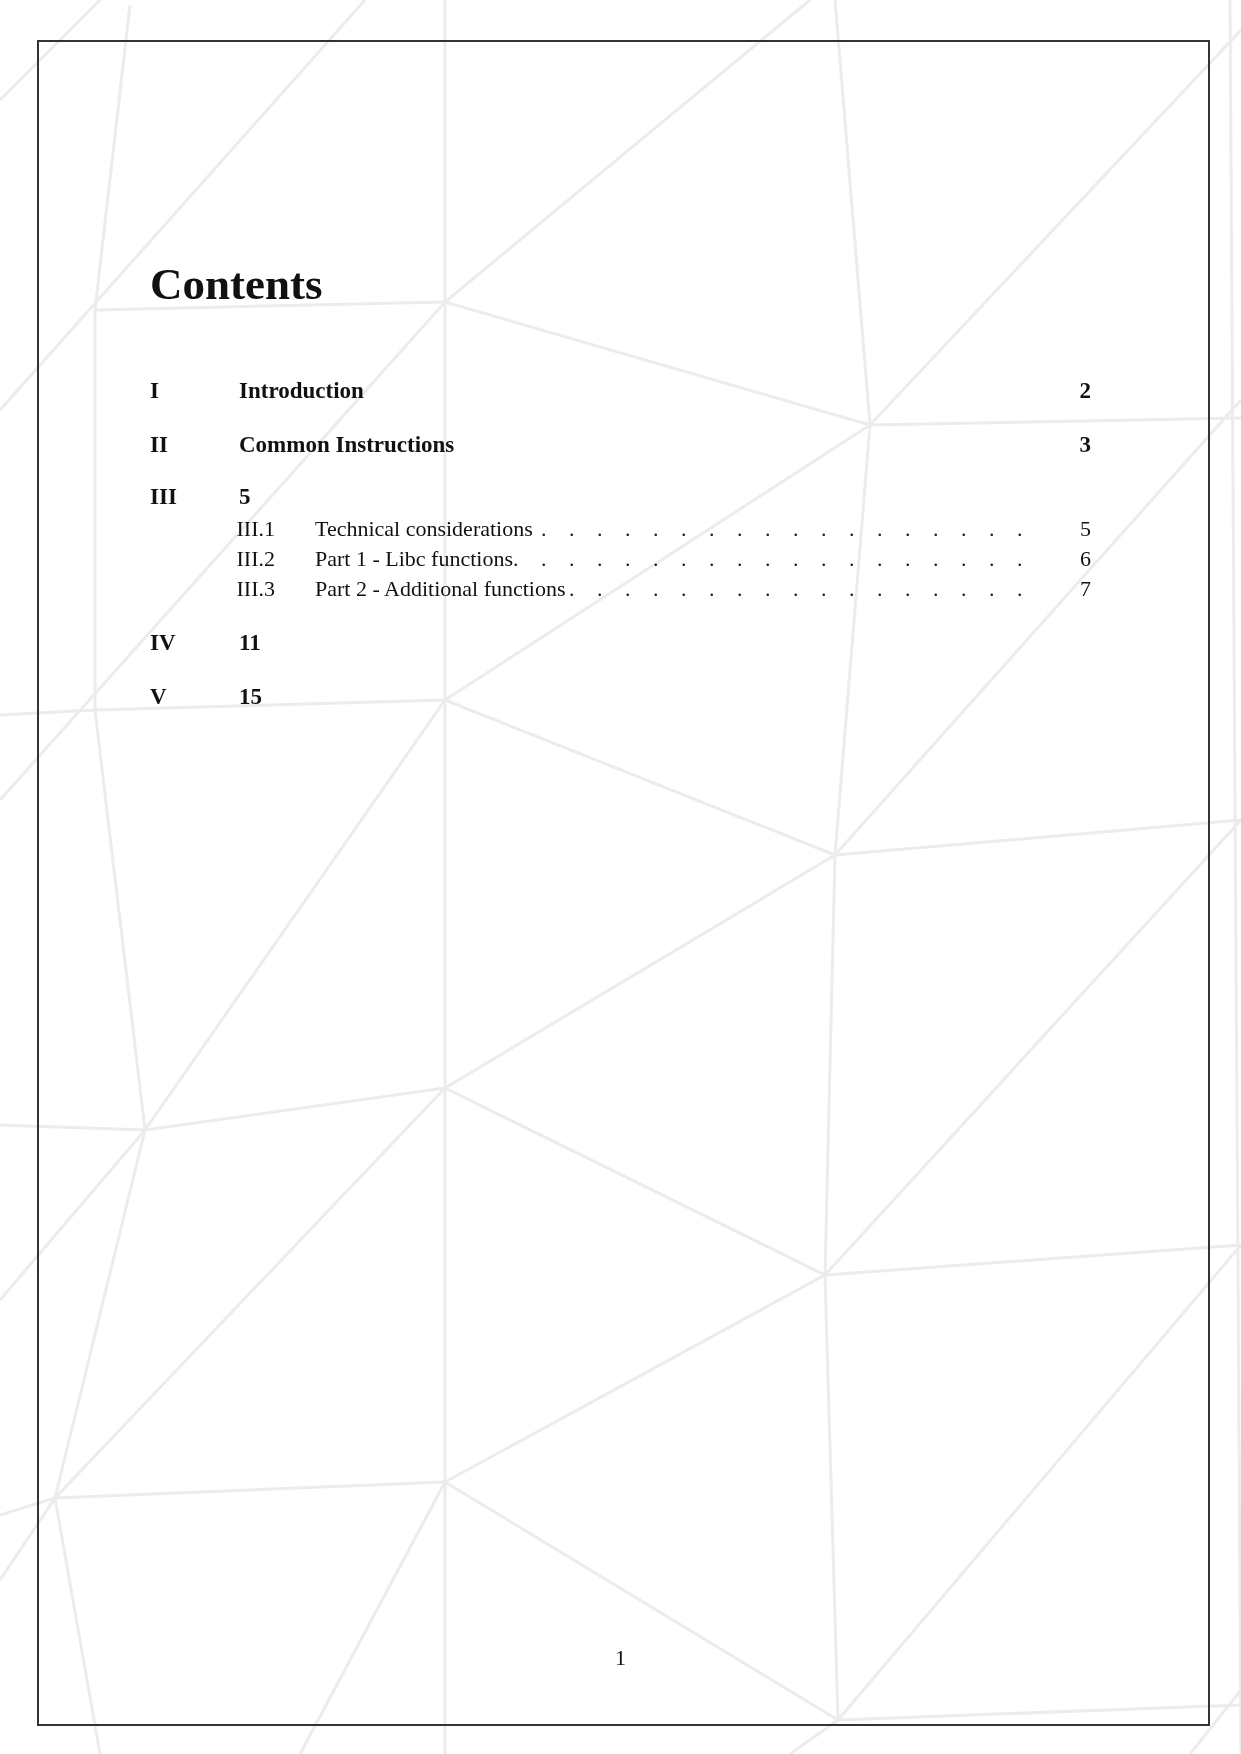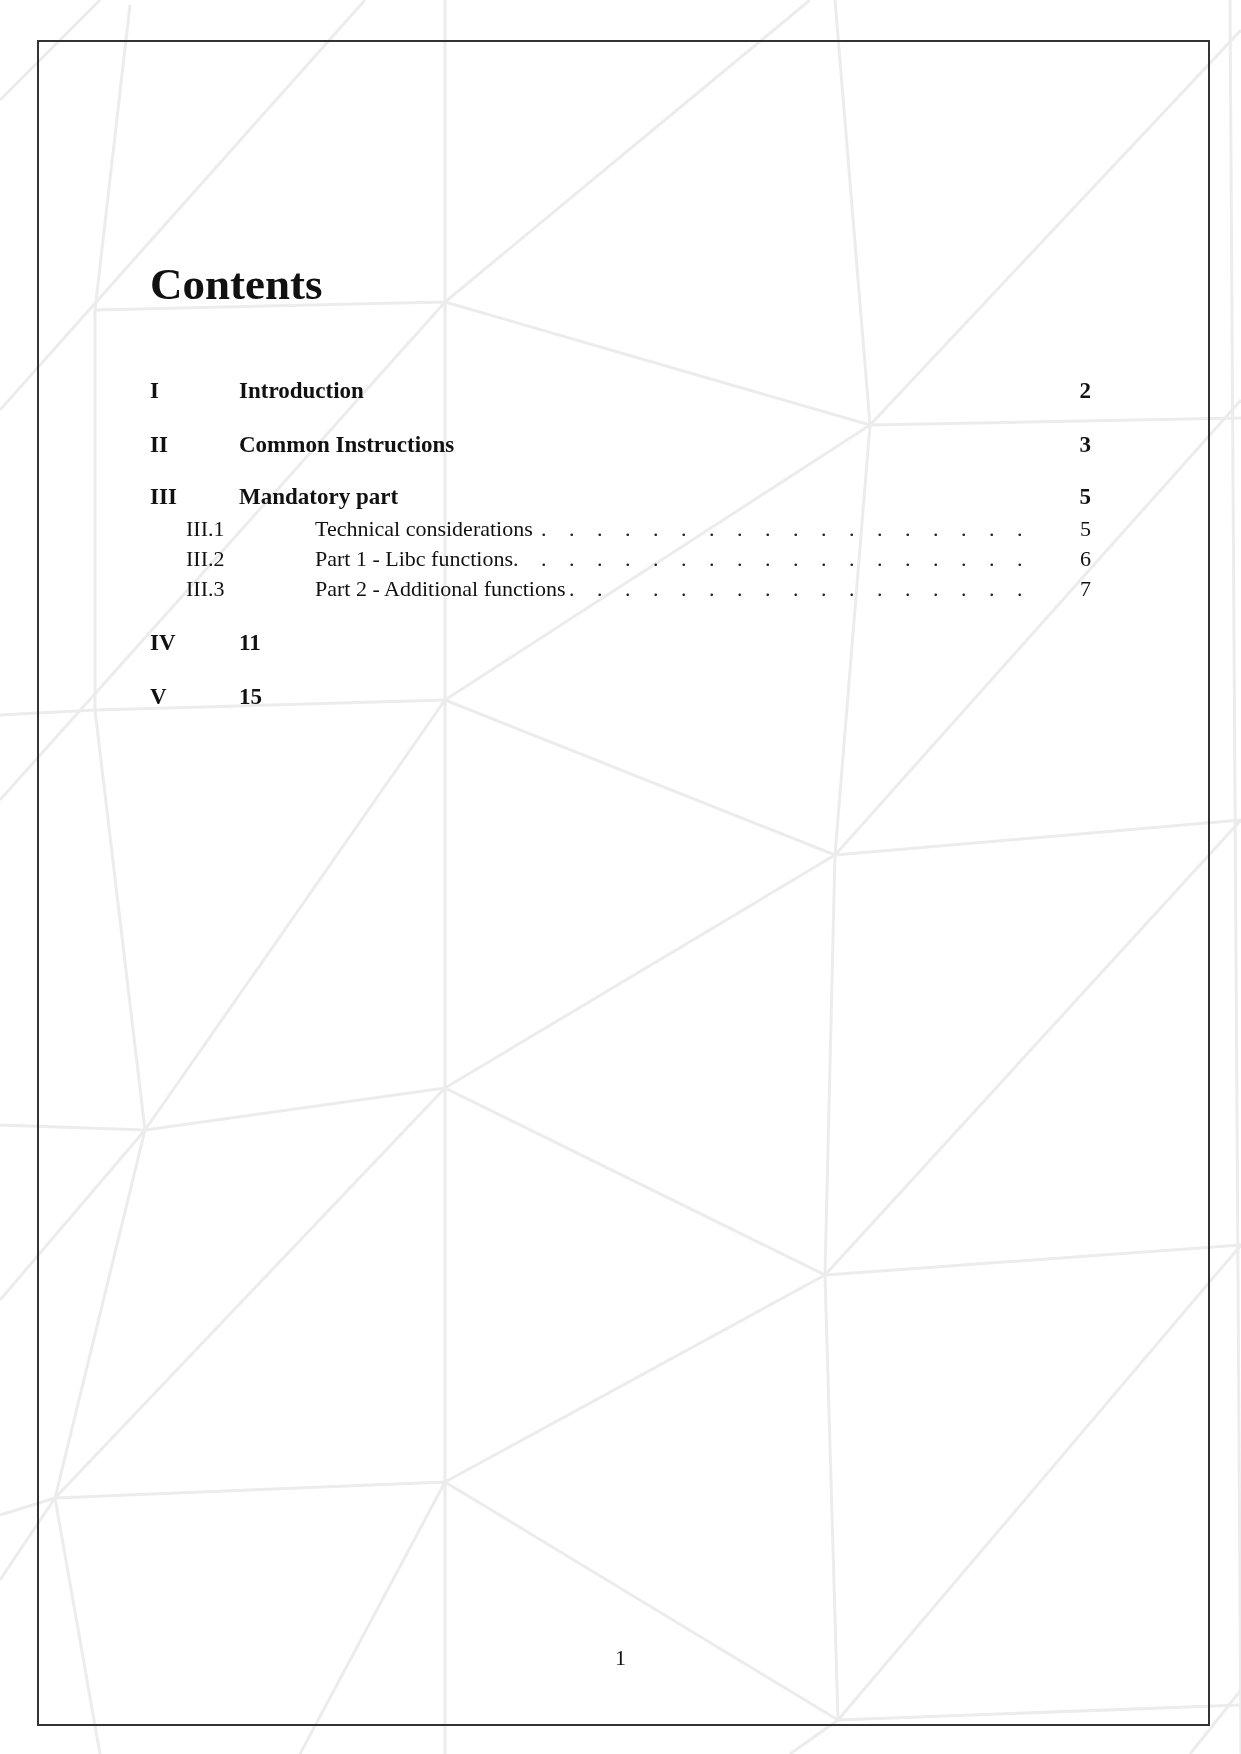--- a/index.html
+++ b/index.html
@@ -11,21 +11,21 @@
   .title { position:absolute; left:150px; top:262px; font-size:45px; font-weight:bold;
            font-family:"Liberation Serif","DejaVu Serif",serif; margin:0; line-height:1; }
   .toc { position:absolute; left:150px; top:0; width:941px; }
   .row { position:absolute; left:0; width:941px; display:flex; align-items:baseline;
          font-family:"Liberation Serif","DejaVu Serif",serif; }
   .chap { font-weight:bold; font-size:23px; }
   .sec { font-size:22px; }
   .chap .num { width:89px; flex:none; }
   .chap .label { flex:1; }
   .chap .page { flex:none; text-align:right; }
-  .sec .num { width:88px; flex:none; padding-left:36px; box-sizing:border-box; width:125px; }
+  .sec .num { width:88px; flex:none; padding-left:36px; box-sizing:border-box; width:125px;text-align:right; }
   .sec .label { flex:none; white-space:nowrap;margin-left:40px; }
   .sec .dots { flex:1; overflow:hidden; white-space:nowrap; letter-spacing:8.5px; color:#222;
                padding-left:6px; margin-right:48px; text-align:right; direction:rtl; }
   .sec .page { flex:none; width:12px; text-align:right; }
   .pageno { position:absolute; left:0; width:1241px; top:1645px; text-align:center;
             font-size:22px; font-family:"Liberation Serif","DejaVu Serif",serif; }
 </style>
 </head>
 <body>
 
@@ -89,21 +89,20 @@
     <span class="label">Introduction</span>
     <span class="page">2</span>
   </div>
   <div class="row chap" style="top:432px">
     <span class="num">II</span>
     <span class="label">Common Instructions</span>
     <span class="page">3</span>
   </div>
   <div class="row chap" style="top:484px">
     <span class="num">III</span>
-    <span class="label">Mandatory part</span>
     <span class="page">5</span>
   </div>
   <div class="row sec" style="top:516px">
     <span class="num">III.1</span>
     <span class="label">Technical considerations</span>
     <span class="dots">. . . . . . . . . . . . . . . . . . . . . . . . . . . . . . . . . . . . . . . . . . . . . . . . .</span>
     <span class="page">5</span>
   </div>
   <div class="row sec" style="top:546px">
     <span class="num">III.2</span>

